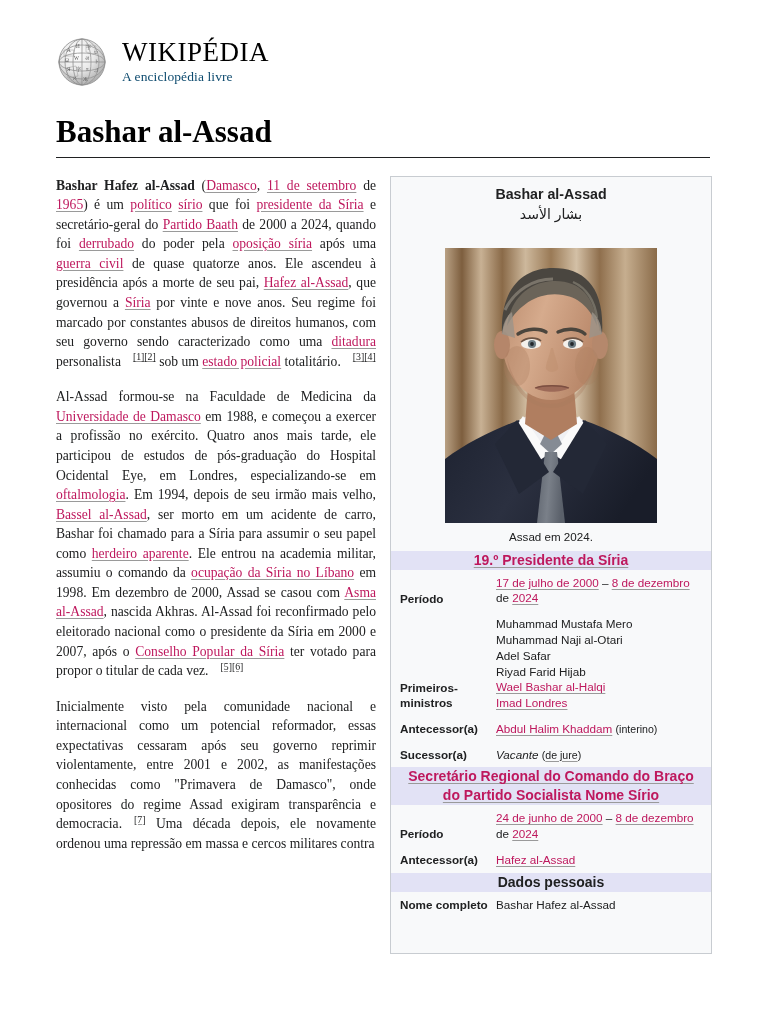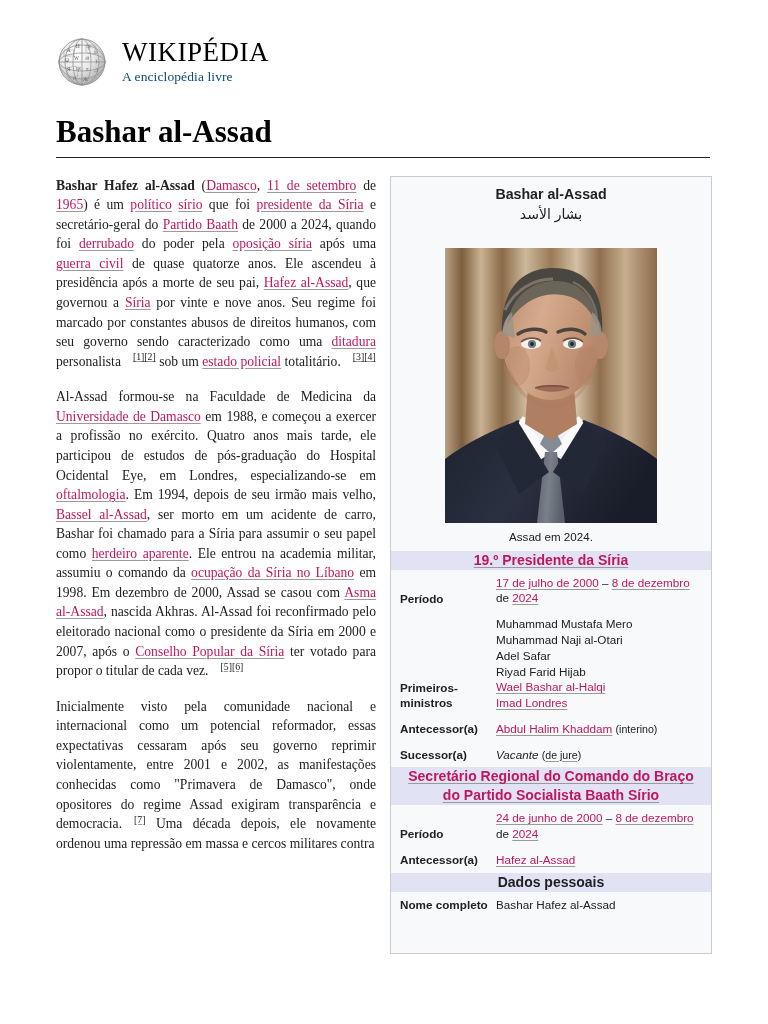--- a/index.html
+++ b/index.html
@@ -366,21 +366,21 @@
           <div class="ib-value">
             <span class="ml"><a class="lnk">Abdul Halim Khaddam</a><span> </span><span class="ib-note">(interino)</span></span>
           </div>
         </div>
         <div class="ib-row">
           <div class="ib-label">Sucessor(a)</div>
           <div class="ib-value">
             <span class="ml"><i class="ital">Vacante</i><span> </span><span class="ib-note">(</span><a class="lnk ib-note">de jure</a><span class="ib-note">)</span></span>
           </div>
         </div>
-        <div class="ib-section"><a class="lnk">Secretário Regional do Comando do Braço do Partido Socialista Baath Sírio</a></div>
+        <div class="ib-section"><a class="lnk">Secretário Regional do Comando do Braço do Partido Socialista Nome Sírio</a></div>
         <div class="ib-row">
           <div class="ib-label">Período</div>
           <div class="ib-value">
             <span class="ml"><a class="lnk">24 de junho de 2000</a><span> – </span><a class="lnk">8 de dezembro</a><span> de </span><a class="lnk">2024</a></span>
           </div>
         </div>
         <div class="ib-row">
           <div class="ib-label">Antecessor(a)</div>
           <div class="ib-value">
             <span class="ml"><a class="lnk">Hafez al-Assad</a></span>

